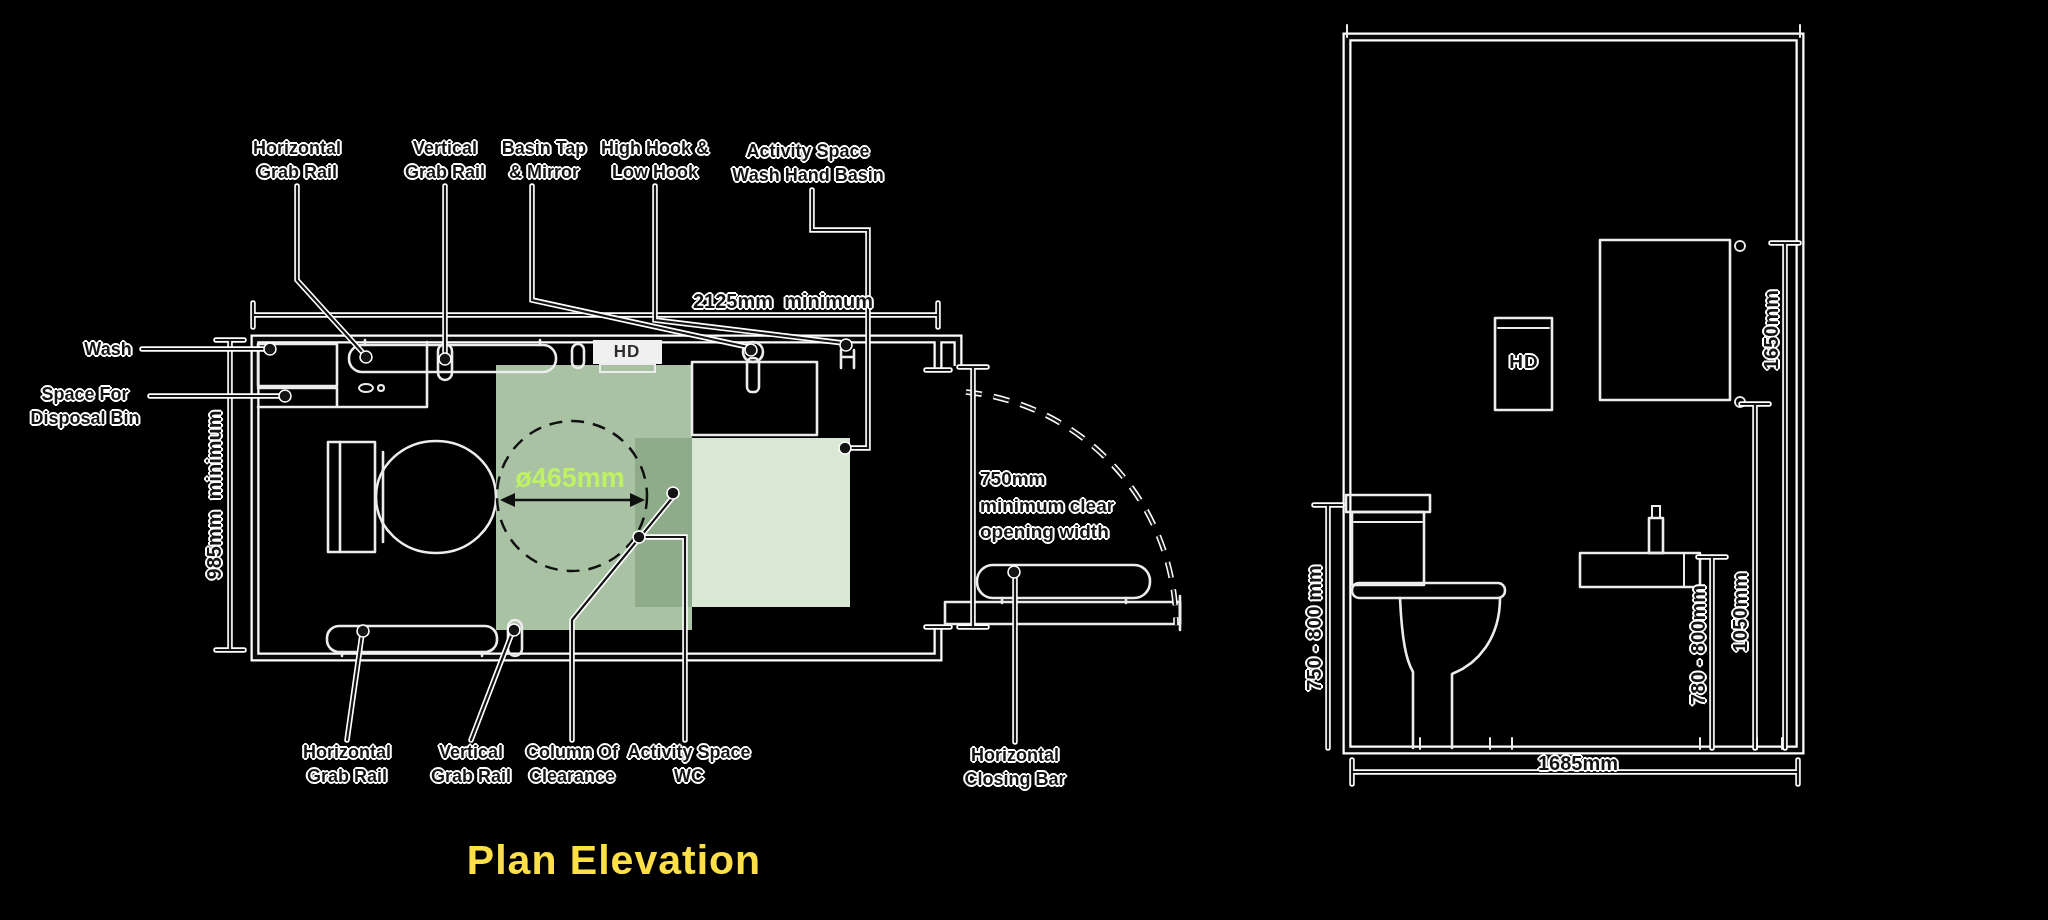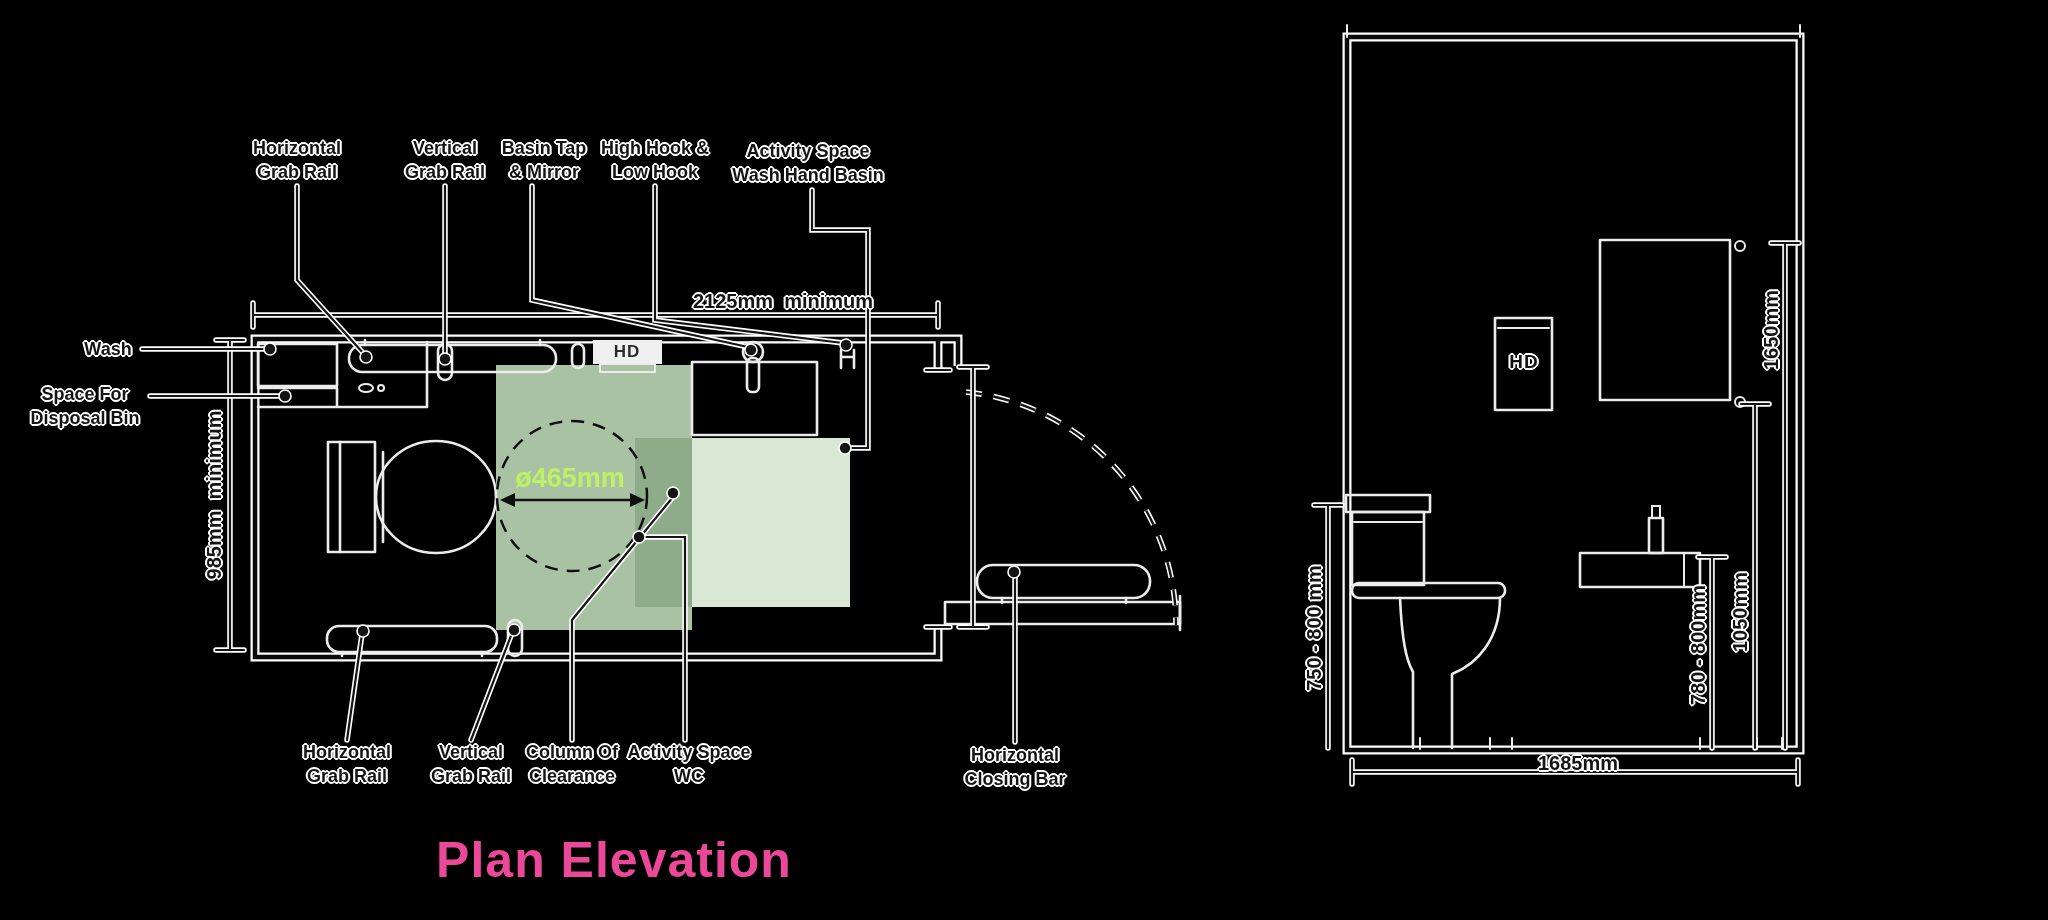--- a/index.html
+++ b/index.html
@@ -11,21 +11,21 @@
   .lbl{position:absolute;transform:translate(-50%,-50%);color:#141414;font-weight:bold;
        font-size:18px;line-height:1.34;text-align:center;white-space:pre-line;
        text-shadow:-2px 0 0 #fff,2px 0 0 #fff,0 -2px 0 #fff,0 2px 0 #fff,
                    -1px -1px 0 #fff,1px -1px 0 #fff,-1px 1px 0 #fff,1px 1px 0 #fff;}
   .dim{font-size:20px;white-space:pre;}
   .rot{transform:translate(-50%,-50%) rotate(-90deg);}
   .door-note{transform:none;text-align:left;font-size:19px;line-height:1.4;}
   .on-green{text-shadow:none;color:#bef264;font-size:27px;}
   .hd-plan{text-shadow:none;color:#2b2b2b;font-size:17px;letter-spacing:1px;}
   .hd-side{font-size:19px;letter-spacing:1px;}
-  .title{color:#ec4899;font-size:50px;text-shadow:none;letter-spacing:1px;}
+  .title{color:#fde047;font-size:41px;text-shadow:none;letter-spacing:1px;}
 
   
   .zone{stroke:none;}
   .wall-w{fill:none;stroke:#ffffff;stroke-width:9;}
   .wall-b{fill:none;stroke:#0a0a0a;stroke-width:4.5;}
   .fix{fill:none;stroke:#ececec;stroke-width:2.6;stroke-linecap:round;stroke-linejoin:round;}
   .fix-thin{fill:none;stroke:#ececec;stroke-width:2;stroke-linecap:round;}
   .ann-w{fill:none;stroke:#ffffff;stroke-width:5.5;stroke-linecap:round;}
   .ann-b{fill:none;stroke:#141414;stroke-width:2.2;stroke-linecap:round;}
   .dash-w{fill:none;stroke:#ffffff;stroke-width:5.5;stroke-dasharray:16 12;}
@@ -208,20 +208,23 @@
   <div class="lbl" style="left:572px;top:764px">Column Of
 Clearance</div>
   <div class="lbl" style="left:689px;top:764px">Activity Space
 WC</div>
   <div class="lbl" style="left:1015px;top:767px">Horizontal
 Closing Bar</div>
 
   <div class="lbl dim" style="left:783px;top:301px">2125mm  minimum</div>
   <div class="lbl dim rot" style="left:214px;top:495px">985mm  minimum</div>
   <div class="lbl on-green" style="left:570px;top:478px">ø465mm</div>
+  <div class="lbl door-note" style="left:980px;top:466px">750mm
+minimum clear
+opening width</div>
   <div class="lbl hd-plan" style="left:627px;top:352px">HD</div>
 
   <div class="lbl title" style="left:614px;top:860px">Plan Elevation</div>
 
   <div class="lbl hd-side" style="left:1524px;top:362px">HD</div>
   <div class="lbl dim" style="left:1578px;top:763px">1685mm</div>
   <div class="lbl dim rot" style="left:1771px;top:330px">1650mm</div>
   <div class="lbl dim rot" style="left:1740px;top:612px">1050mm</div>
   <div class="lbl dim rot" style="left:1698px;top:645px">780 - 800mm</div>
   <div class="lbl dim rot" style="left:1314px;top:628px">750 - 800 mm</div>

